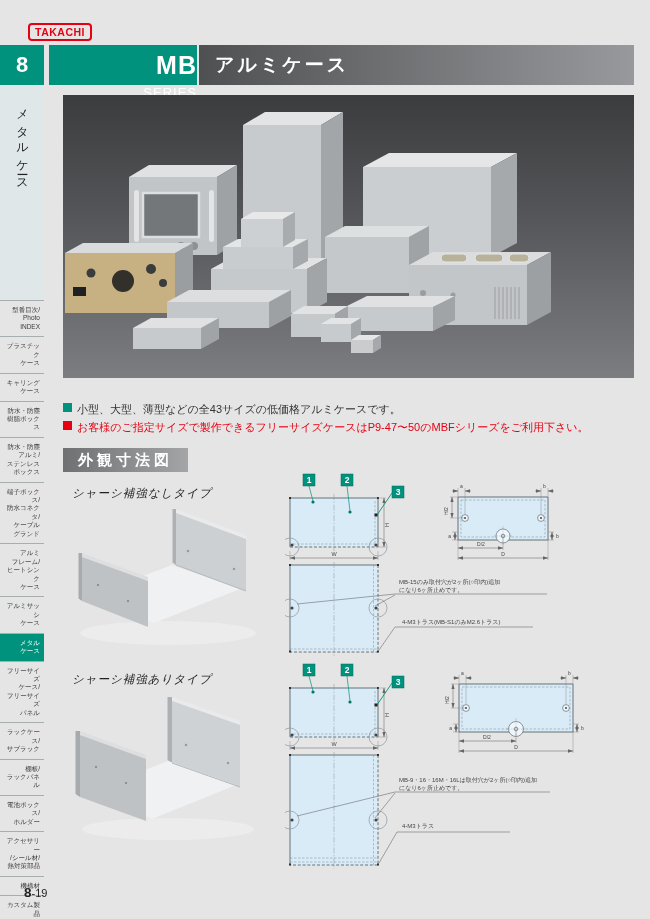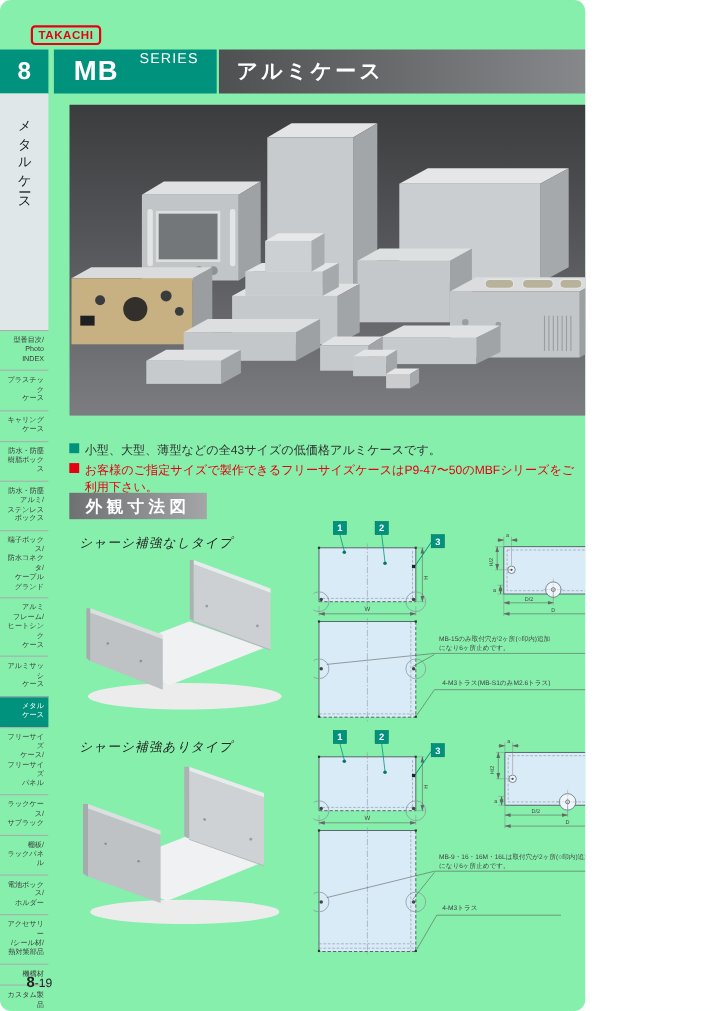--- a/index.html
+++ b/index.html
@@ -1,25 +1,25 @@
 <!DOCTYPE html>
 <html><head>
 <meta charset="utf-8">
 <style>
   html,body{margin:0;padding:0;background:#fff;}
-  .page{position:relative;width:532px;height:919px;background:#86efac;overflow:hidden;
-        font-family:"Liberation Sans","DejaVu Sans",sans-serif;color:#333;border-radius:10px;}
+  .page{position:relative;width:650px;height:919px;background:#e5e5e5;overflow:hidden;
+        font-family:"Liberation Sans","DejaVu Sans",sans-serif;color:#333;}
   .abs{position:absolute;}
 
   .logo{left:28px;top:23px;border:2px solid #e60012;border-radius:4px;color:#e60012;
         font-weight:bold;font-size:10.5px;padding:0 5px;letter-spacing:.5px;line-height:14px;}
   .chapter{left:0;top:45px;width:44px;height:40px;background:#00927c;color:#fff;
         font-size:22px;font-weight:bold;display:flex;align-items:center;justify-content:center;}
   .series{left:49px;top:45px;width:148px;height:40px;background:#00927c;color:#fff;
-        display:flex;align-items:flex-start;padding-left:18px;box-sizing:border-box;}
+        display:flex;align-items:flex-end;padding-left:18px;box-sizing:border-box;flex-direction:column;}
   .series .mb{font-size:25px;font-weight:bold;letter-spacing:1px;line-height:40px;}
   .series .ser{font-size:13px;margin-left:19px;letter-spacing:1px;}
   .titlebar{left:199px;top:45px;width:435px;height:40px;color:#fff;font-size:19px;font-weight:bold;
         letter-spacing:3px;display:flex;align-items:center;padding-left:16px;box-sizing:border-box;
         background:linear-gradient(90deg,#4e5052,#97999c);}
   .sidetab{left:0;top:85px;width:44px;height:215px;background:#e0e7e9;writing-mode:vertical-rl;
         font-size:12px;letter-spacing:3px;color:#222;display:flex;align-items:center;
         padding-top:16px;box-sizing:border-box;}
   .sidelist{left:0;top:300px;width:44px;border-bottom:1px solid #a8aeb0;}
   .si{border-top:1px solid #a8aeb0;padding:5px 4px 5px 1px;font-size:6.5px;line-height:1.3;

